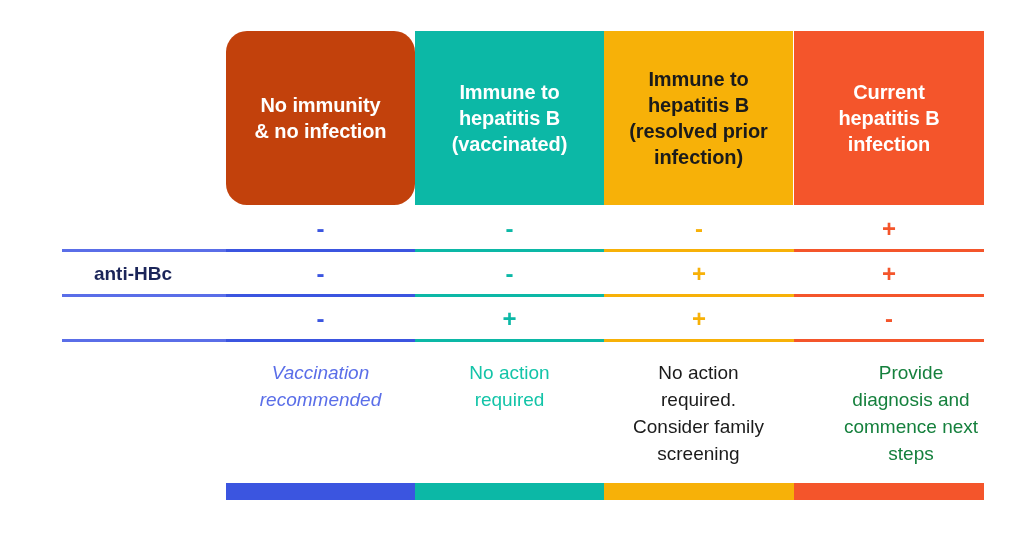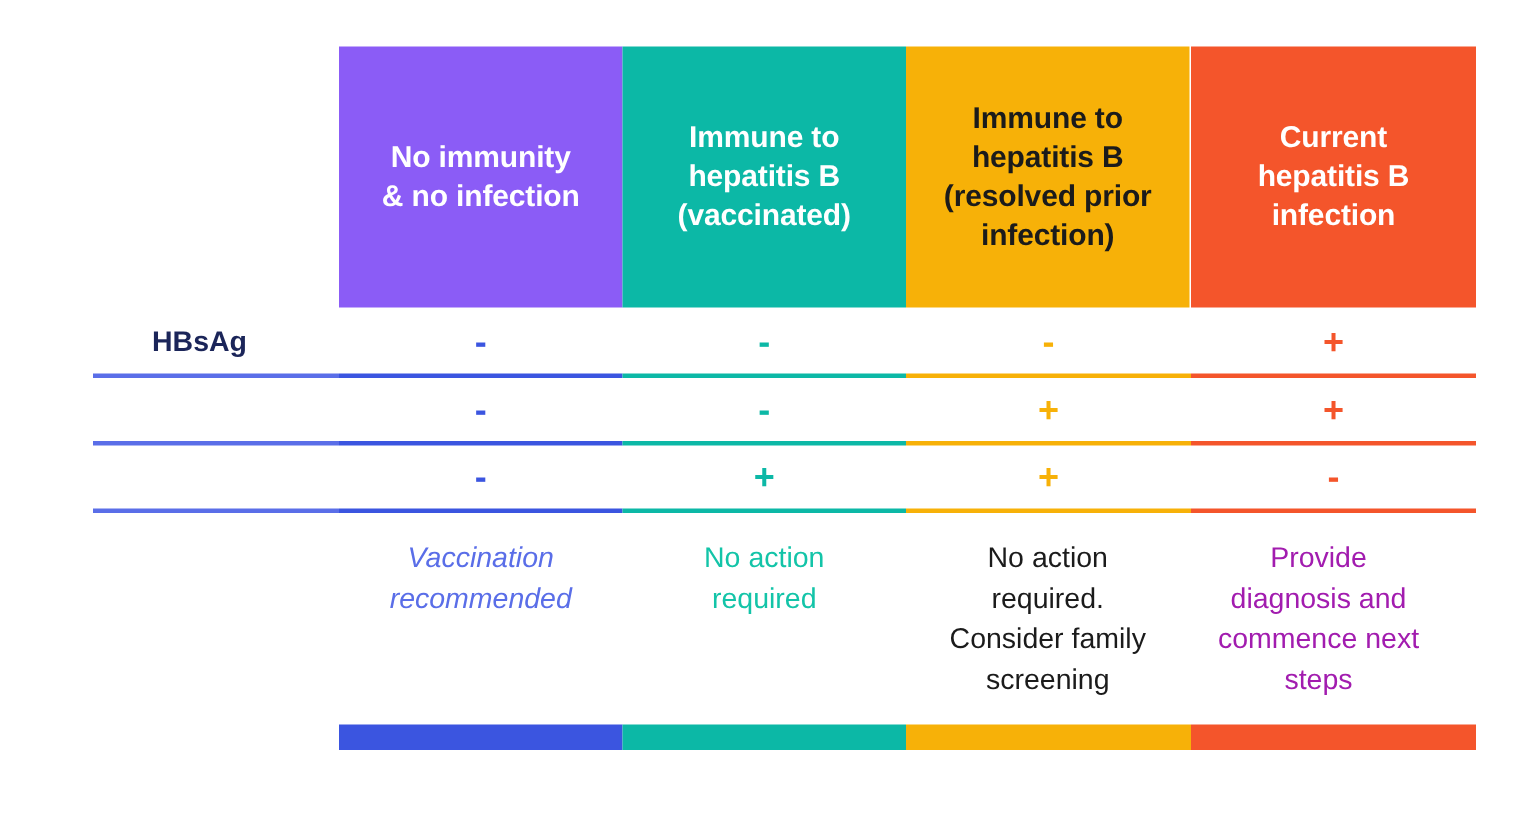--- a/index.html
+++ b/index.html
@@ -117,45 +117,45 @@
     top: 483px;
     height: 17px;
   }
 </style>
 </head>
 <body>
 
 <div id="chart-root">
 
   <div class="table-grid">
-    <div class="header-cell col col-0" style="background: #8b5cf6; color: rgb(255, 255, 255);">
+    <div class="header-cell col col-0" style="background: #c2410c; color: rgb(255, 255, 255); border-radius: 21px;">
         <div>No immunity<br>&amp; no infection</div>
       </div>
     <div class="header-cell col col-1" style="background: rgb(12, 184, 166); color: rgb(255, 255, 255);">
         <div>Immune to<br>hepatitis B<br>(vaccinated)</div>
       </div>
     <div class="header-cell col col-2" style="background: rgb(247, 177, 8); color: rgb(27, 27, 27);">
         <div>Immune to<br>hepatitis B<br>(resolved prior<br>infection)</div>
       </div>
     <div class="header-cell col col-3" style="background: rgb(244, 85, 43); color: rgb(255, 255, 255);">
         <div>Current<br>hepatitis B<br>infection</div>
       </div>
   </div>
 
   <div class="table-grid">
-      <div class="row-label" style="top: 206px; color: rgb(27, 37, 89);">HBsAg</div>
       <div class="sign-cell" style="left: 226px; width: 189px; top: 206px; color: rgb(59, 85, 224);">-</div>
       <div class="sign-cell" style="left: 415px; width: 189px; top: 206px; color: rgb(12, 184, 166);">-</div>
       <div class="sign-cell" style="left: 604px; width: 190px; top: 206px; color: rgb(247, 177, 8);">-</div>
       <div class="sign-cell" style="left: 794px; width: 190px; top: 206px; color: rgb(244, 85, 43);">+</div>
       <div class="divider-label-seg" style="top: 249px; background: rgb(90, 110, 232);"></div>
       <div class="divider-seg" style="left: 226px; width: 189px; top: 249px; background: rgb(59, 85, 224);"></div>
       <div class="divider-seg" style="left: 415px; width: 189px; top: 249px; background: rgb(12, 184, 166);"></div>
       <div class="divider-seg" style="left: 604px; width: 190px; top: 249px; background: rgb(247, 177, 8);"></div>
       <div class="divider-seg" style="left: 794px; width: 190px; top: 249px; background: rgb(244, 85, 43);"></div>
+      <div class="row-label" style="top: 251px; color: rgb(27, 37, 89);">anti-HBc</div>
       <div class="sign-cell" style="left: 226px; width: 189px; top: 251px; color: rgb(59, 85, 224);">-</div>
       <div class="sign-cell" style="left: 415px; width: 189px; top: 251px; color: rgb(12, 184, 166);">-</div>
       <div class="sign-cell" style="left: 604px; width: 190px; top: 251px; color: rgb(247, 177, 8);">+</div>
       <div class="sign-cell" style="left: 794px; width: 190px; top: 251px; color: rgb(244, 85, 43);">+</div>
       <div class="divider-label-seg" style="top: 294px; background: rgb(90, 110, 232);"></div>
       <div class="divider-seg" style="left: 226px; width: 189px; top: 294px; background: rgb(59, 85, 224);"></div>
       <div class="divider-seg" style="left: 415px; width: 189px; top: 294px; background: rgb(12, 184, 166);"></div>
       <div class="divider-seg" style="left: 604px; width: 190px; top: 294px; background: rgb(247, 177, 8);"></div>
       <div class="divider-seg" style="left: 794px; width: 190px; top: 294px; background: rgb(244, 85, 43);"></div>
       <div class="sign-cell" style="left: 226px; width: 189px; top: 296px; color: rgb(59, 85, 224);">-</div>
@@ -166,21 +166,21 @@
       <div class="divider-seg" style="left: 226px; width: 189px; top: 339px; background: rgb(59, 85, 224);"></div>
       <div class="divider-seg" style="left: 415px; width: 189px; top: 339px; background: rgb(12, 184, 166);"></div>
       <div class="divider-seg" style="left: 604px; width: 190px; top: 339px; background: rgb(247, 177, 8);"></div>
       <div class="divider-seg" style="left: 794px; width: 190px; top: 339px; background: rgb(244, 85, 43);"></div>
     </div>
 
   <div class="table-grid">
     <div class="footer-note col-0" style="left: 226px; color: rgb(90, 110, 232); font-style: italic;">Vaccination<br>recommended</div>
     <div class="footer-note col-1" style="left: 415px; color: rgb(19, 196, 168);">No action<br>required</div>
     <div class="footer-note col-2" style="left: 604px; color: rgb(27, 27, 27);">No action<br>required.<br>Consider family<br>screening</div>
-    <div class="footer-note col-3" style="left: 784px; color: #a21caf;">Provide<br>diagnosis and<br>commence next<br>steps</div>
+    <div class="footer-note col-3" style="left: 816px; color: #15803d;">Provide<br>diagnosis and<br>commence next<br>steps</div>
   </div>
 
   <div class="table-grid">
       <div class="bottom-bar-seg" style="left: 226px; width: 189px; background: rgb(59, 85, 224);"></div>
       <div class="bottom-bar-seg" style="left: 415px; width: 189px; background: rgb(12, 184, 166);"></div>
       <div class="bottom-bar-seg" style="left: 604px; width: 190px; background: rgb(247, 177, 8);"></div>
       <div class="bottom-bar-seg" style="left: 794px; width: 190px; background: rgb(244, 85, 43);"></div>
     </div>
 
 </div>

